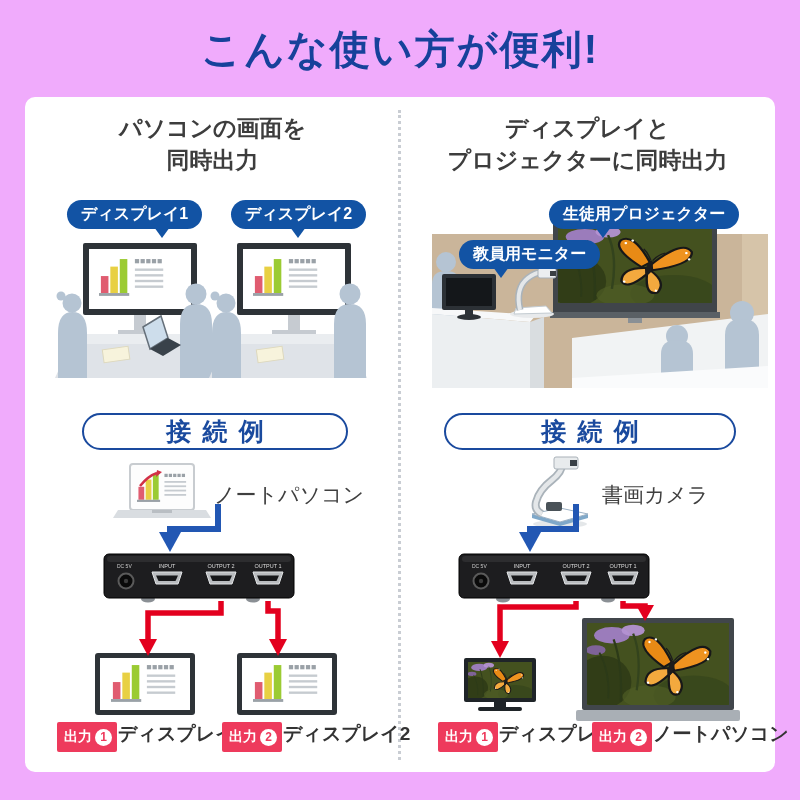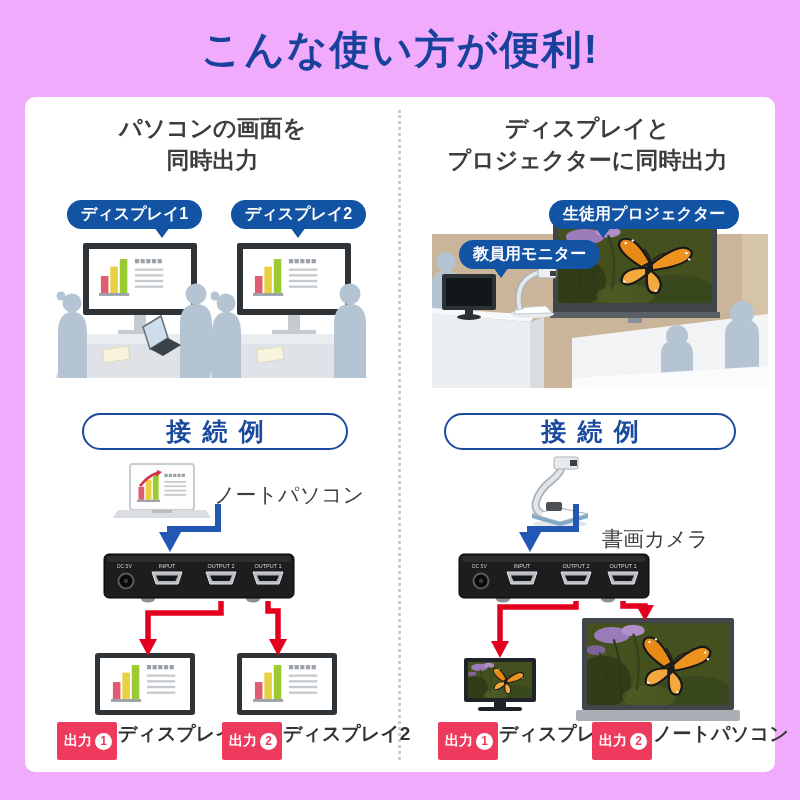--- a/index.html
+++ b/index.html
@@ -24,21 +24,21 @@
   .tail-left::after{left:24%;}
   .tail-mid::after{left:44%;}
 
   .pill{position:absolute;height:33px;border:2.5px solid #1a4a9e;border-radius:20px;background:#fff;
         color:#1a4a9e;font-size:25px;font-weight:700;text-align:center;line-height:33px;
         letter-spacing:0.45em;text-indent:0.45em;z-index:3;}
 
   .src-label{position:absolute;font-size:21px;color:#3f3f3f;font-weight:500;z-index:3;}
 
   .badge{position:absolute;display:inline-flex;align-items:center;gap:3px;background:#ee3a5c;color:#fff;
-         height:38px;padding:0 5px 0 7px;border-radius:2px;font-size:14px;font-weight:700;z-index:3;}
+         height:30px;padding:0 5px 0 7px;border-radius:2px;font-size:14px;font-weight:700;z-index:3;}
   .badge .num{width:17px;height:17px;border-radius:50%;background:#fff;color:#ee3a5c;
          font-size:12px;font-weight:800;display:flex;align-items:center;justify-content:center;}
   .out-label{position:absolute;font-size:19px;font-weight:600;color:#333;z-index:3;}
 
   svg{display:block;}
   .overlay{position:absolute;left:0;top:0;width:800px;height:800px;z-index:4;pointer-events:none;}
 </style>
 </head>
 <body>
 
@@ -227,21 +227,21 @@
   <svg class="abs" style="left:512px;top:452px;z-index:2;" width="90" height="80" viewBox="0 0 90 80">
     <ellipse cx="48" cy="72" rx="27" ry="4" fill="#d8dde0" opacity="0.7"></ellipse>
     <path d="M20 62 L48 70 L76 62 L76 66 L48 74 L20 66 Z" fill="#7fa8c9"></path>
     <polygon points="20,62 48,56 76,62 48,70" fill="#ffffff" stroke="#9ab0c4"></polygon>
     <path d="M30 62 Q22 58 24 50 Q27 38 40 28 Q50 20 50 13" stroke="#aab3ba" stroke-width="8" fill="none"></path>
     <path d="M30 62 Q22 58 24 50 Q27 38 40 28 Q50 20 50 13" stroke="#e4e7e9" stroke-width="4.5" fill="none"></path>
     <rect x="34" y="50" width="16" height="9" rx="2" fill="#4a5258"></rect>
     <rect x="42" y="5" width="24" height="12" rx="2" fill="#e8ebed" stroke="#a9b1b8"></rect>
     <rect x="58" y="8" width="7" height="6" fill="#394046"></rect>
   </svg>
-  <div class="src-label" style="left:602px;top:481px;margin-top:44px;">書画カメラ</div>
+  <div class="src-label" style="left:602px;top:481px;">書画カメラ</div>
 
   <svg class="abs" style="left:103px;top:553px;z-index:2;" width="192" height="50">
     <use href="#dev" width="192" height="50"></use>
   </svg>
   <svg class="abs" style="left:458px;top:553px;z-index:2;" width="192" height="50">
     <use href="#dev" width="192" height="50"></use>
   </svg>
 
   <svg class="overlay" viewBox="0 0 800 800">
     <g stroke="#2257b3" stroke-width="6" fill="none">

